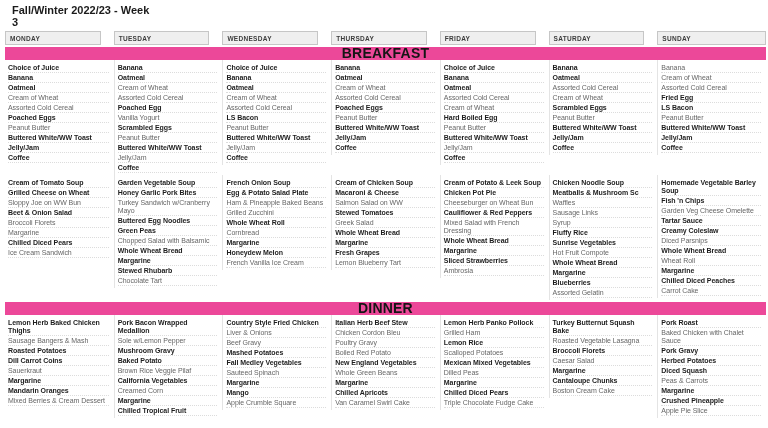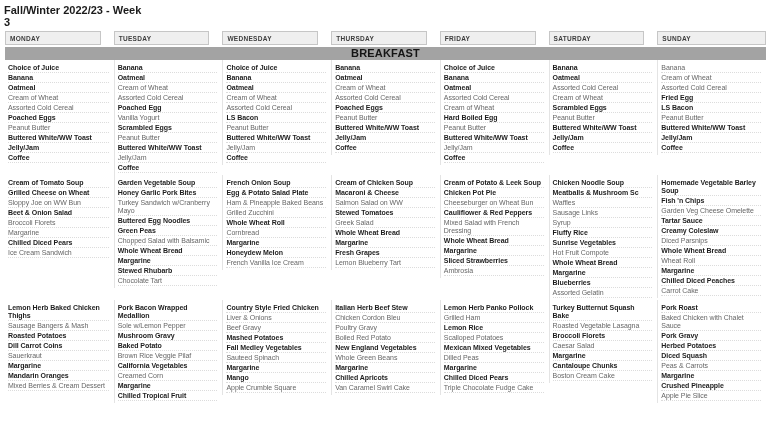--- a/index.html
+++ b/index.html
@@ -4,38 +4,38 @@
 <style>
   * { box-sizing: border-box; }
   html, body { margin: 0; padding: 0; }
   body {
     width: 768px; height: 428px; overflow: hidden;
     background: #ffffff;
     font-family: "Liberation Sans", sans-serif;
     color: #1d1d1d;
   }
   .title {
-    margin: 4px 0 3px 4px;
+    margin: 4px 0 3px 12px;
     font-weight: 700; font-size: 11px; line-height: 12px;
     color: #1b1b1b;
   }
   .menu-table { margin: 0 2px 0 5px; }
   .day-row { display: grid; grid-template-columns: repeat(7, 1fr); margin-top: 2px; }
   .day-cell { padding-right: 13px; }
   .day-cell:last-child { padding-right: 0; }
   .day-box {
     background: #efefef; border: 1px solid #c6c6c6;
     font-size: 6.5px; font-weight: 700; letter-spacing: 0.3px;
     color: #3c3c3c; padding: 2.5px 0 2.5px 4px;
     white-space: nowrap; overflow: hidden;
   }
   .band {
-    background: #a3a3a3; margin: 2px 0 0 0;
+    background: #ec4899; margin: 2px 0 0 0;
     height: 13px; line-height: 13px;
-    text-align: center; font-weight: 700; font-size: 11px;
+    text-align: center; font-weight: 700; font-size: 14px;
     color: #151515; letter-spacing: 0.2px;
   }
   .grid { display: grid; grid-template-columns: repeat(7, 1fr); align-items: start; }
   .colc { padding: 3px 5px 2px 3px; border-left: 1px solid #e4e4e4; min-height: 10px; }
   .colc:first-child { border-left: 0; }
   .item {
     font-size: 7px; line-height: 8px;
     padding: 0.5px 0; border-bottom: 1px dotted #dcdcdc;
     color: #666666; letter-spacing: -0.05px;
   }
@@ -238,20 +238,21 @@
         <div class="item b">Creamy Coleslaw</div>
         <div class="item">Diced Parsnips</div>
         <div class="item b">Whole Wheat Bread</div>
         <div class="item">Wheat Roll</div>
         <div class="item b">Margarine</div>
         <div class="item b">Chilled Diced Peaches</div>
         <div class="item">Carrot Cake</div>
       </div>
     </div>
 
+  <div class="band">DINNER</div>
   <div class="grid">
       <div class="colc">
         <div class="item b">Lemon Herb Baked Chicken Thighs</div>
         <div class="item">Sausage Bangers &amp; Mash</div>
         <div class="item b">Roasted Potatoes</div>
         <div class="item b">Dill Carrot Coins</div>
         <div class="item">Sauerkraut</div>
         <div class="item b">Margarine</div>
         <div class="item b">Mandarin Oranges</div>
         <div class="item">Mixed Berries &amp; Cream Dessert</div>

